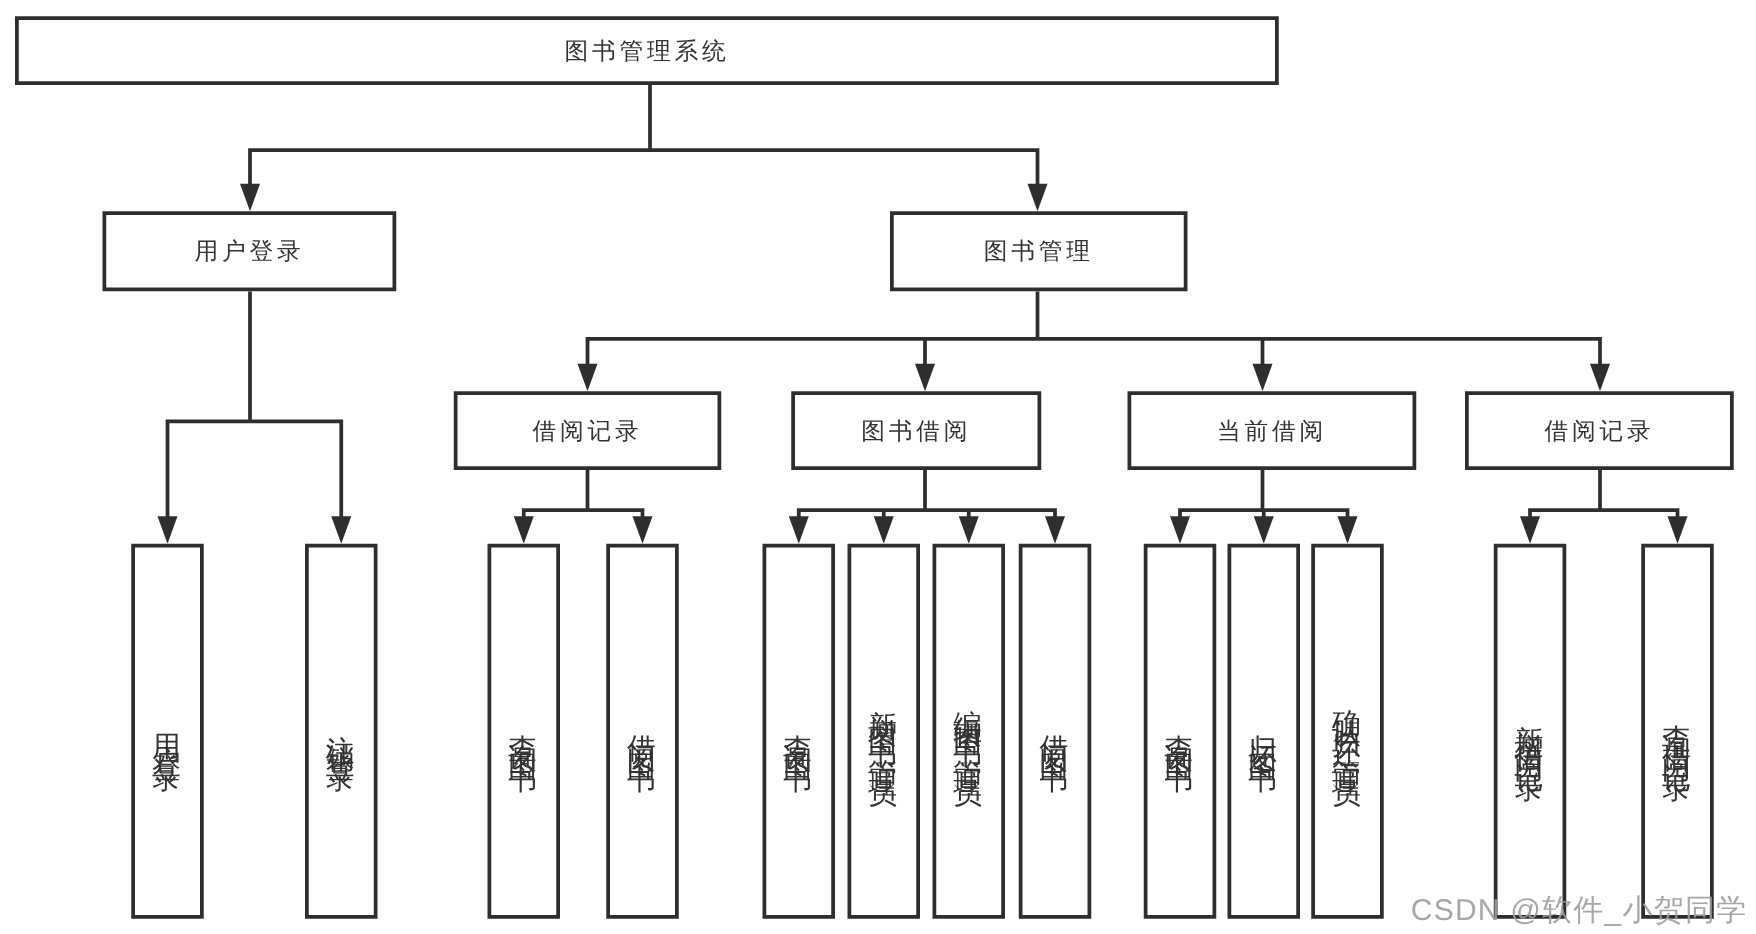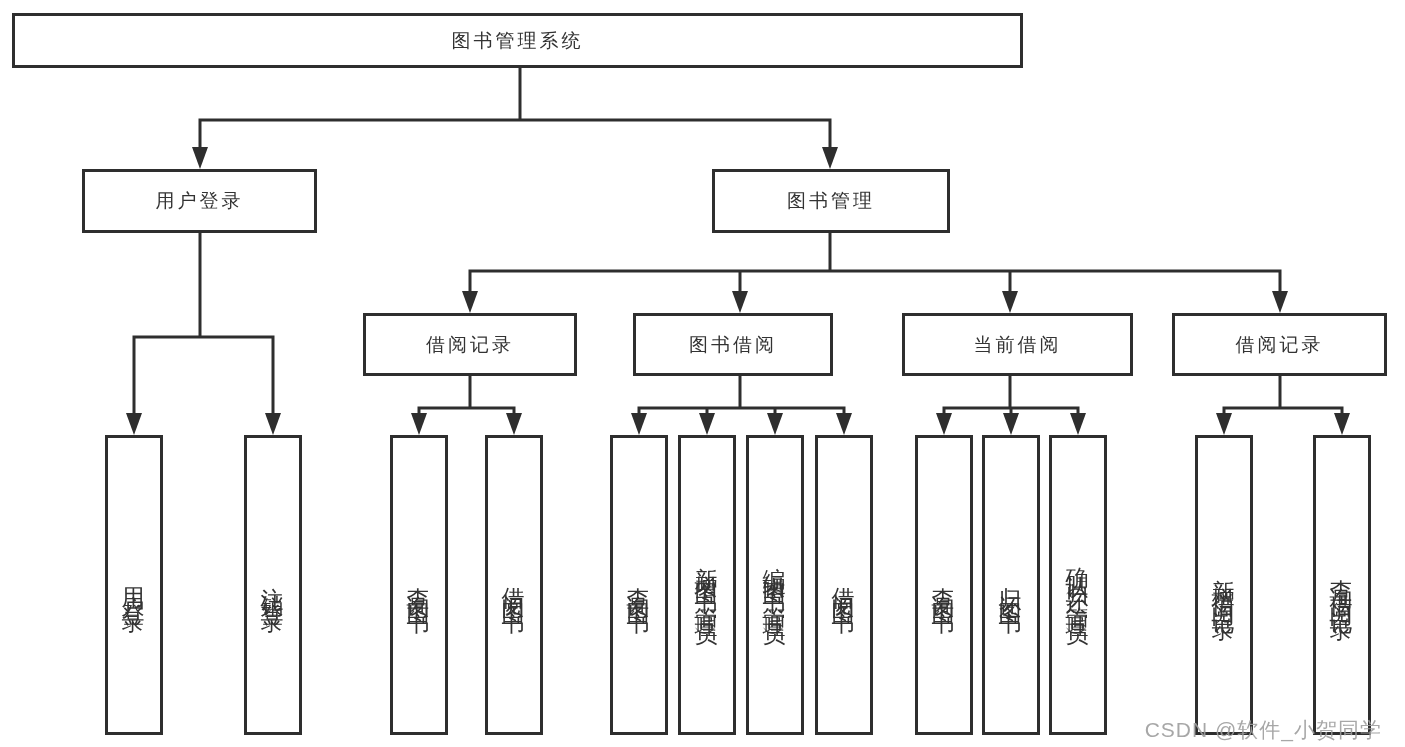--- a/index.html
+++ b/index.html
@@ -32,23 +32,23 @@
   .h{font-size:19px;letter-spacing:3px;}
   .v{
     writing-mode:vertical-rl;
     text-orientation:mixed;
     font-size:23px;
     letter-spacing:8px;
     white-space:normal;
   }
   .watermark{
     position:absolute;
-    right:23px;
+    right:7px;
     bottom:3px;
-    font-size:21px;
+    font-size:24px;
     letter-spacing:1px;
     color:var(--wm);
     opacity:.9;
   }
 </style>
 </head>
 <body>
 
 <div class="stage">
 

